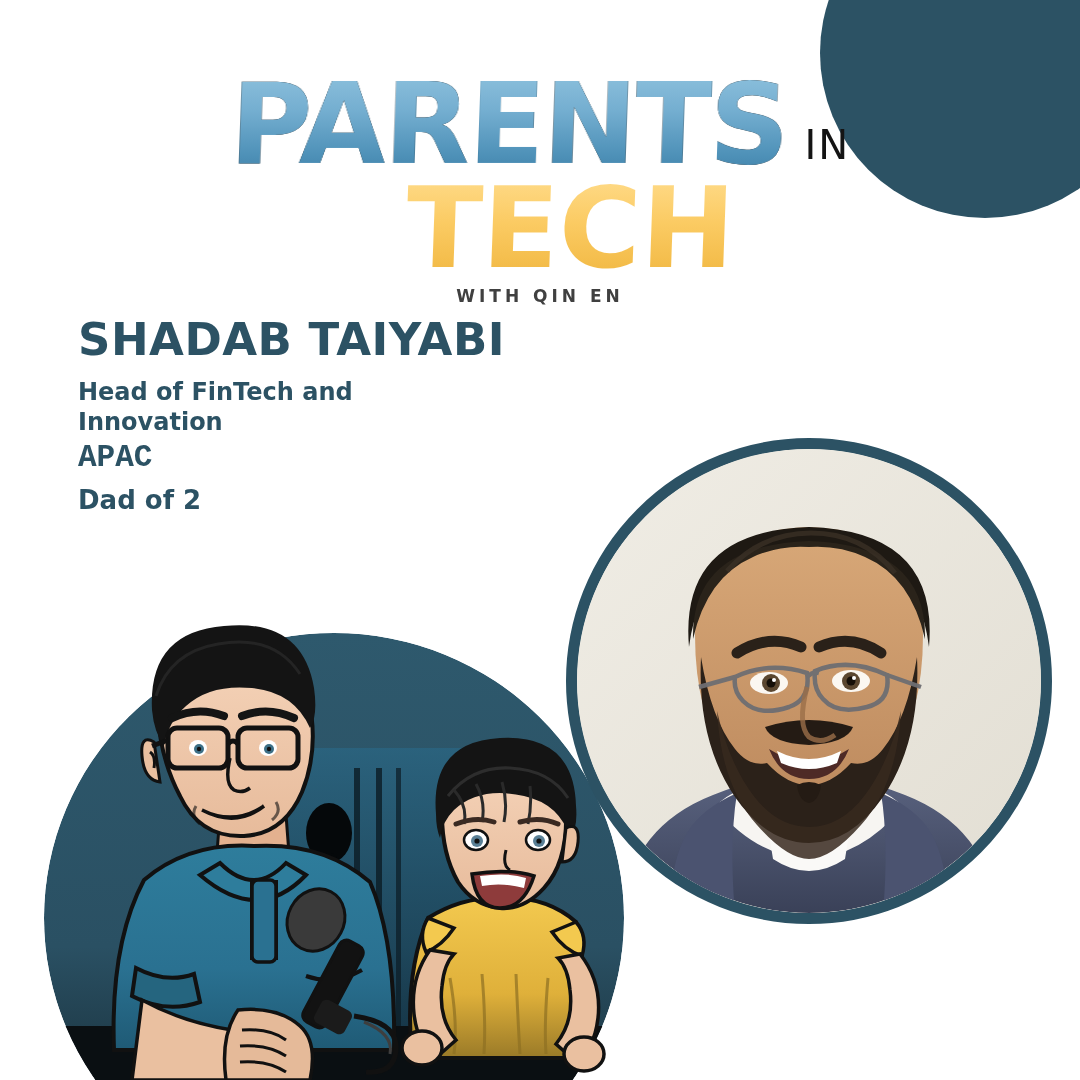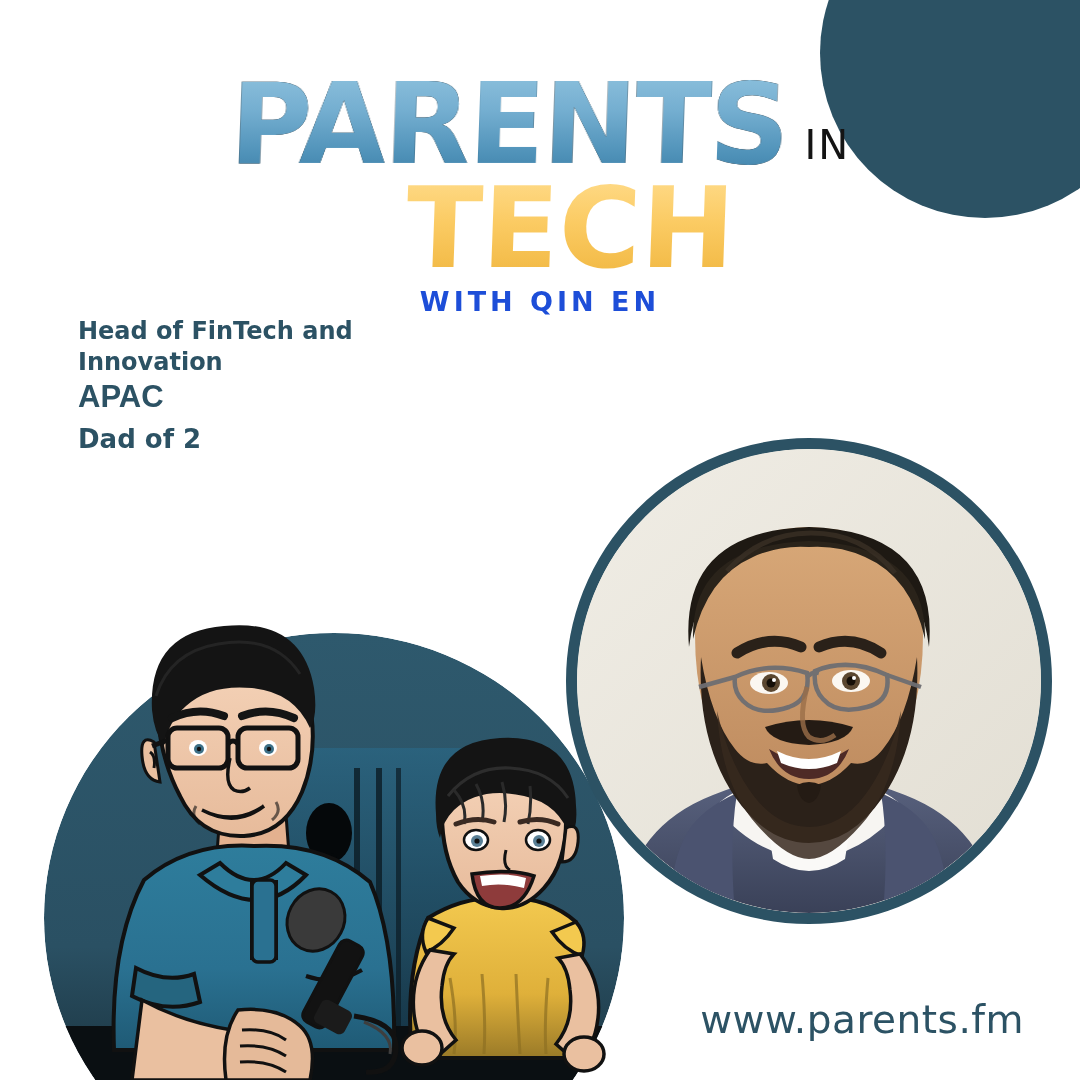--- a/index.html
+++ b/index.html
@@ -63,42 +63,42 @@
     font-family:"DejaVu Sans",sans-serif;font-weight:bold;font-size:112px;
     letter-spacing:0px;line-height:1;color:#111;
     -webkit-text-stroke:13px #111;
     transform:skewX(-2deg);
     z-index:-1;
     text-shadow:5px 8px 0 rgba(0,0,0,.30);
   }
   .with-host{
     margin-top:6px;
     font-family:"DejaVu Sans",sans-serif;font-weight:bold;
-    font-size:27px;letter-spacing:4px;color:#1d4ed8;
+    font-size:17px;letter-spacing:4px;color:#404040;
   }
 
   
   .info{position:absolute;left:78px;top:316px;width:520px;color:#2C5264;}
   .season-line{
     font-family:"DejaVu Sans",sans-serif;
     font-style:italic;font-weight:bold;font-size:31px;letter-spacing:.4px;
     margin:0 0 6px 0;
   }
   .guest-name{
     font-family:"DejaVu Sans",sans-serif;
     font-weight:bold;font-size:45px;letter-spacing:.5px;line-height:1.08;
     margin:0 0 12px 0;
   }
   .role-line{
     font-family:"DejaVu Sans",sans-serif;
     font-weight:bold;font-size:24px;line-height:1.28;margin:0;
     max-width:390px;
   }
   .region-line{
-    font-family:Liberation Sans, sans-serif;
+    font-family:Liberation Mono, monospace;
     font-weight:bold;font-size:31px;line-height:1.28;margin:0;
   }
   .parent-line{
     font-family:"DejaVu Sans",sans-serif;
     font-weight:bold;font-size:26px;line-height:1.3;margin:6px 0 0 0;
   }
 
   
   .illus{position:absolute;left:24px;top:618px;width:660px;height:462px;overflow:hidden;}
   .illus svg{display:block;}
@@ -142,20 +142,21 @@
       <span class="word-tech-wrap">
         <span class="word-tech-stroke">TECH</span>
         <span class="word-tech">TECH</span>
       </span>
     </div>
 
     <div class="with-host">WITH QIN EN</div>
   </div>
 
   <div class="info">
+    <div class="guest-name">SHADAB TAIYABI</div>
     <div class="role-line">Head of FinTech and Innovation</div>
     <div class="region-line">APAC</div>
     <div class="parent-line">Dad of 2</div>
   </div>
 
   <div class="illus">
     <svg width="660" height="462" viewBox="0 0 660 462" xmlns="http://www.w3.org/2000/svg">
       <defs>
         <linearGradient id="bgTeal" x1="0" y1="0" x2="0" y2="1">
           <stop offset="0%" stop-color="#2E596D"></stop>
@@ -369,15 +370,14 @@
           <path d="M230 228 q6 -6 12 -4"></path>
           <path d="M158 228 l-36 10"></path>
           <path d="M310 226 l34 12"></path>
         </g>
 
         <path d="M230 238 q-10 38 2 50 q12 8 26 -2" stroke="#9A6E48" stroke-width="5" fill="none" opacity=".8"></path>
       </g>
     </svg>
   </div>
 
-  <div class="site-url">www.parents.fm</div>
 
 </div>
 
 </body></html>

